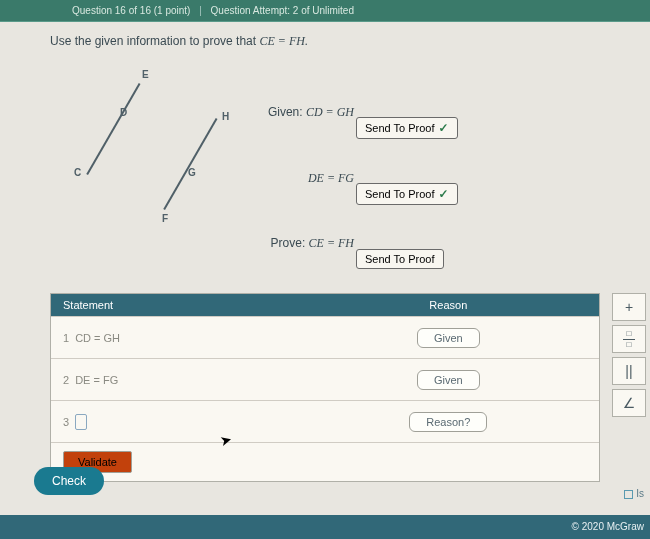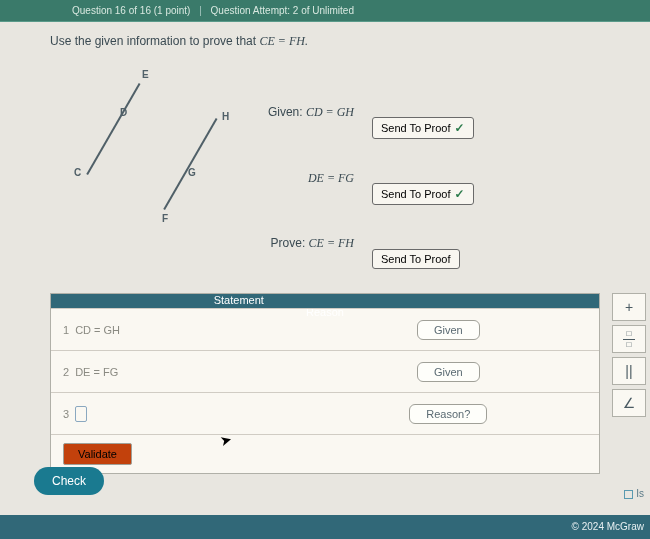--- a/index.html
+++ b/index.html
@@ -50,21 +50,21 @@
     width: 2px;
     background: #506068;
     transform-origin: top left;
   }
   .givens {
     display: flex;
     flex-direction: column;
     gap: 12px;
     margin-top: 30px;
   }
-  .grow { display: flex; align-items: center; gap: 18px; }
+  .grow { display: flex; align-items: center; gap: 2px; }
   .grow .label { width: 110px; text-align: right; font-size: 12px; }
   .send-btn {
     border: 1px solid #6a6a6a;
     background: #f8f6f0;
     border-radius: 3px;
     padding: 3px 8px;
     font-size: 11px;
     display: flex;
     align-items: center;
     gap: 4px;
@@ -84,24 +84,23 @@
   }
   .proof-table {
     flex: 1;
     border: 1px solid #b0b0a8;
     background: #faf8f2;
   }
   .thead {
     background: #316878;
     color: #ffffff;
     display: flex;
-    height: 14px;
+    height: 22px;
     align-items: center;
     font-size: 11px;
-    flex-direction: column;
   }
   .th-stmt { width: 45%; padding-left: 12px; }
   .th-reason { width: 55%; text-align: center; }
   .trow {
     display: flex;
     border-top: 1px solid #d0ccc4;
     min-height: 42px;
     align-items: center;
     position: relative;
   }
@@ -329,14 +328,14 @@
 <button class="check-main">Check</button>
 
 <div class="bottom-right">
   <span class="sqbox"></span>
   <span>Is</span>
 </div>
 
 <div class="cursor">➤</div>
 
 <div class="footer">
-  <span>© 2024 McGraw</span>
+  <span>© 2020 McGraw</span>
 </div>
 
 </body></html>

